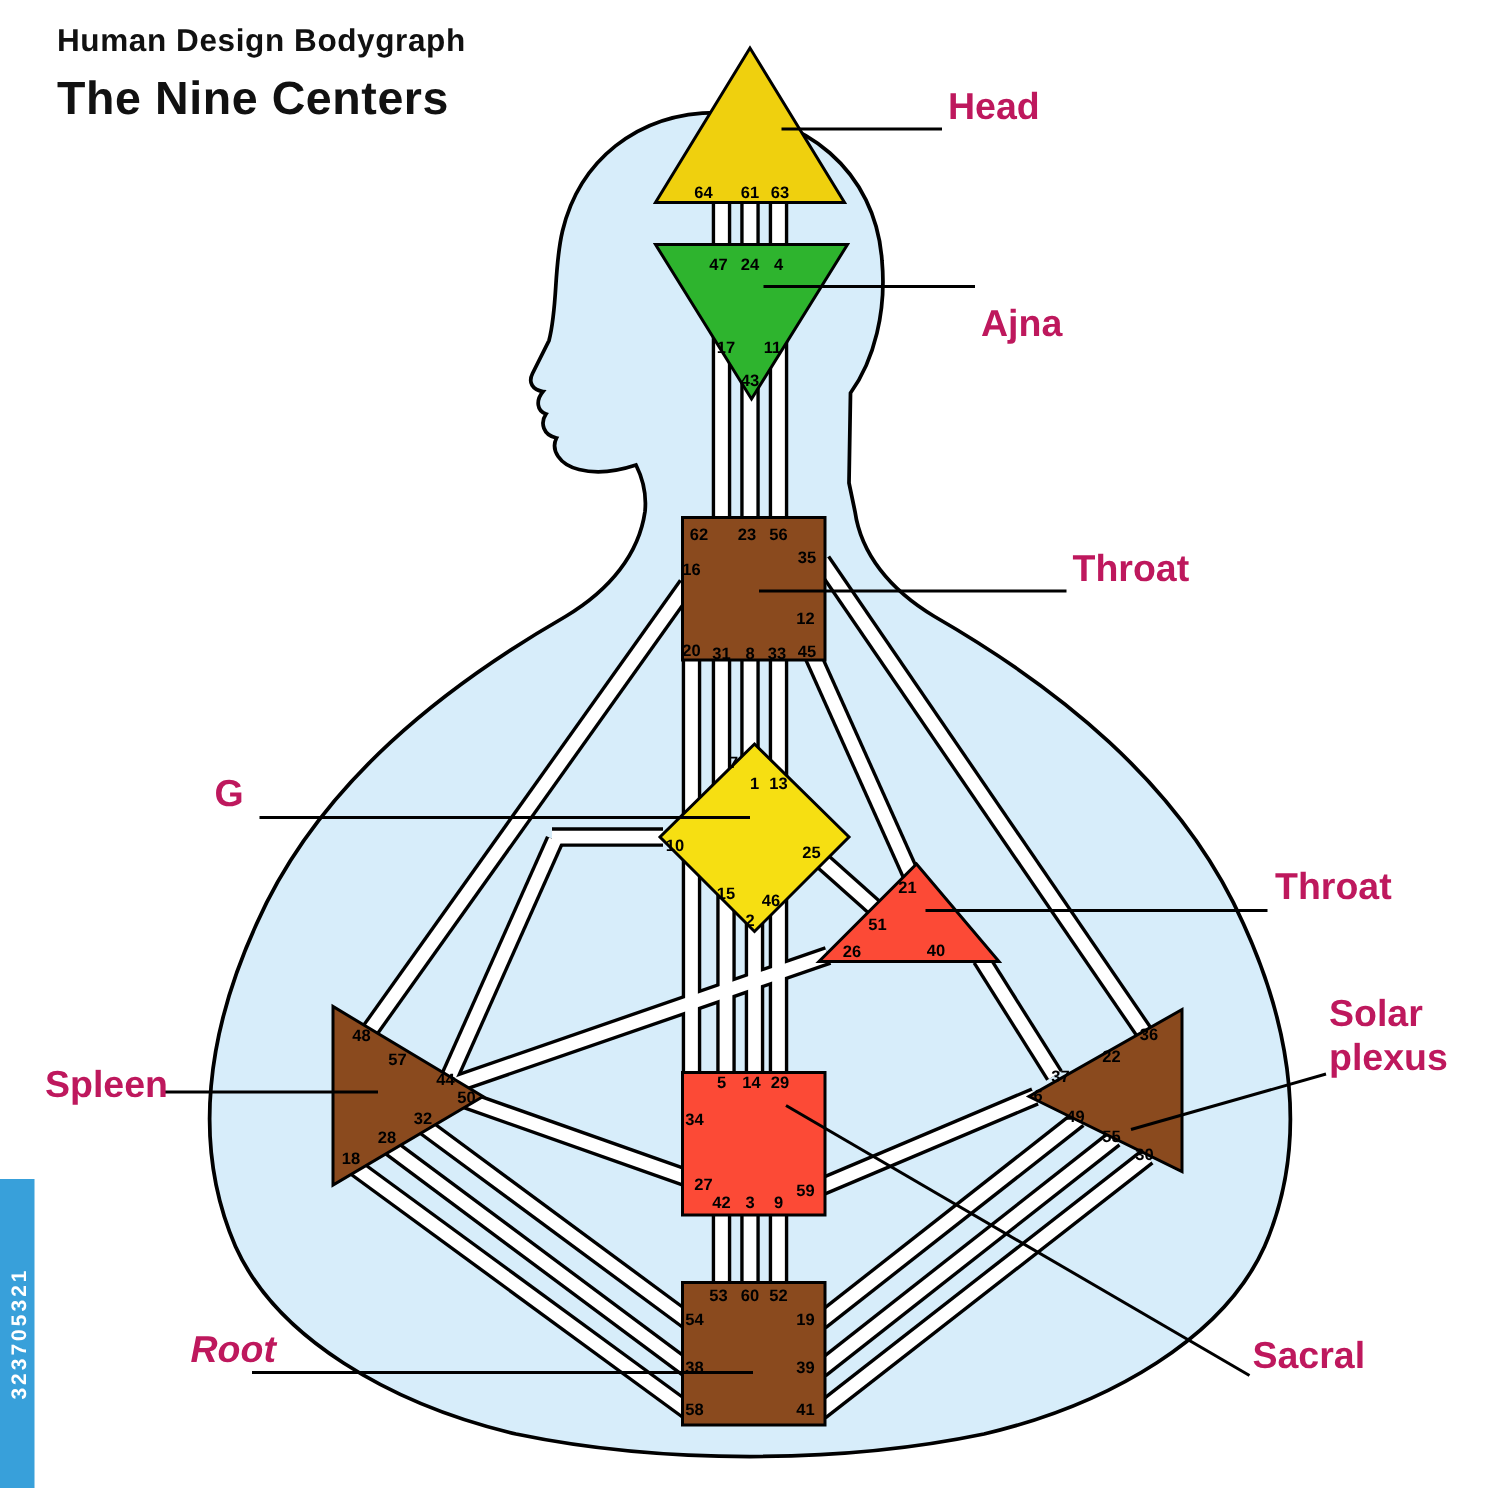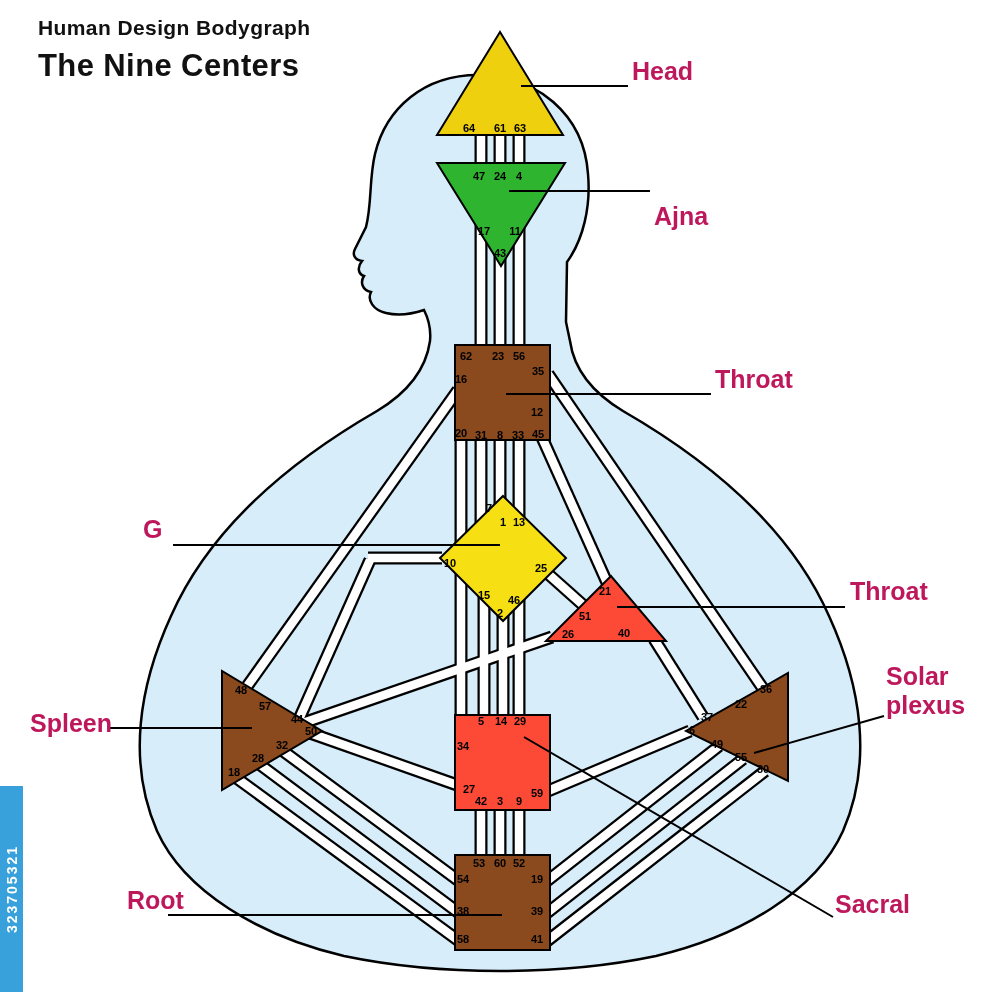--- a/index.html
+++ b/index.html
@@ -175,15 +175,15 @@
   <div class="watermark">
     <span>323705321</span>
   </div>
 <div class="center-label" style="left: 632px; top: 57px;">Head</div>
     <div class="center-label" style="left: 654px; top: 162px; margin-top: 40px;">Ajna</div>
     <div class="center-label" style="left: 715px; top: 365px;">Throat</div>
     <div class="center-label" style="left: 143px; top: 515px;">G</div>
     <div class="center-label" style="left: 850px; top: 577px;">Throat</div>
     <div class="center-label" style="left: 30px; top: 697px; margin-top: 12px;">Spleen</div>
     <div class="center-label wrap" style="left: 886px; top: 662px; width: 116px;">Solar plexus</div>
-    <div class="center-label" style="left: 127px; top: 886px;">Root</div>
+    <div class="center-label" style="left: 127px; top: 886px; font-style: italic;">Root</div>
     <div class="center-label" style="left: 835px; top: 890px; text-align: right;">Sacral</div>
   </div>
 
 </body></html>

